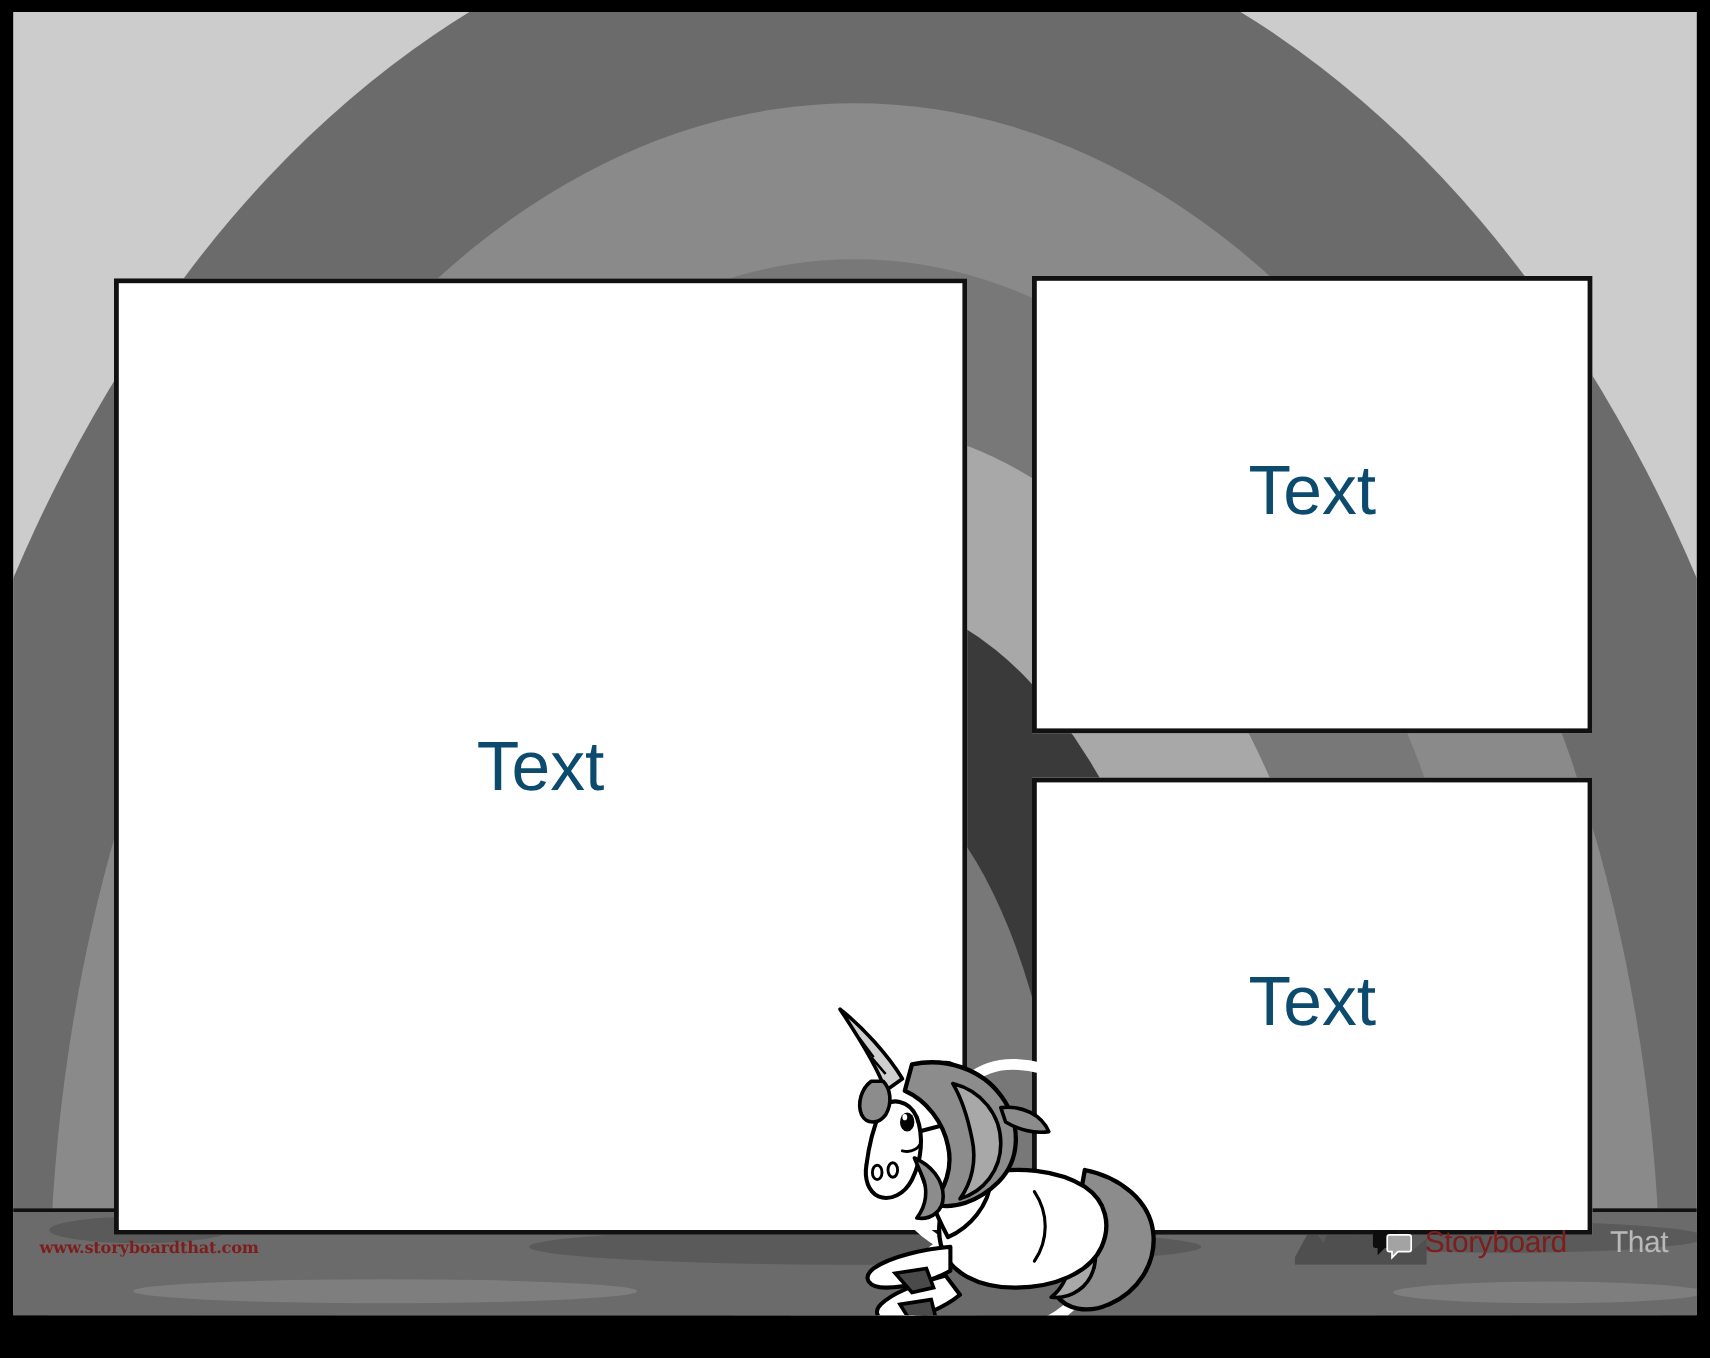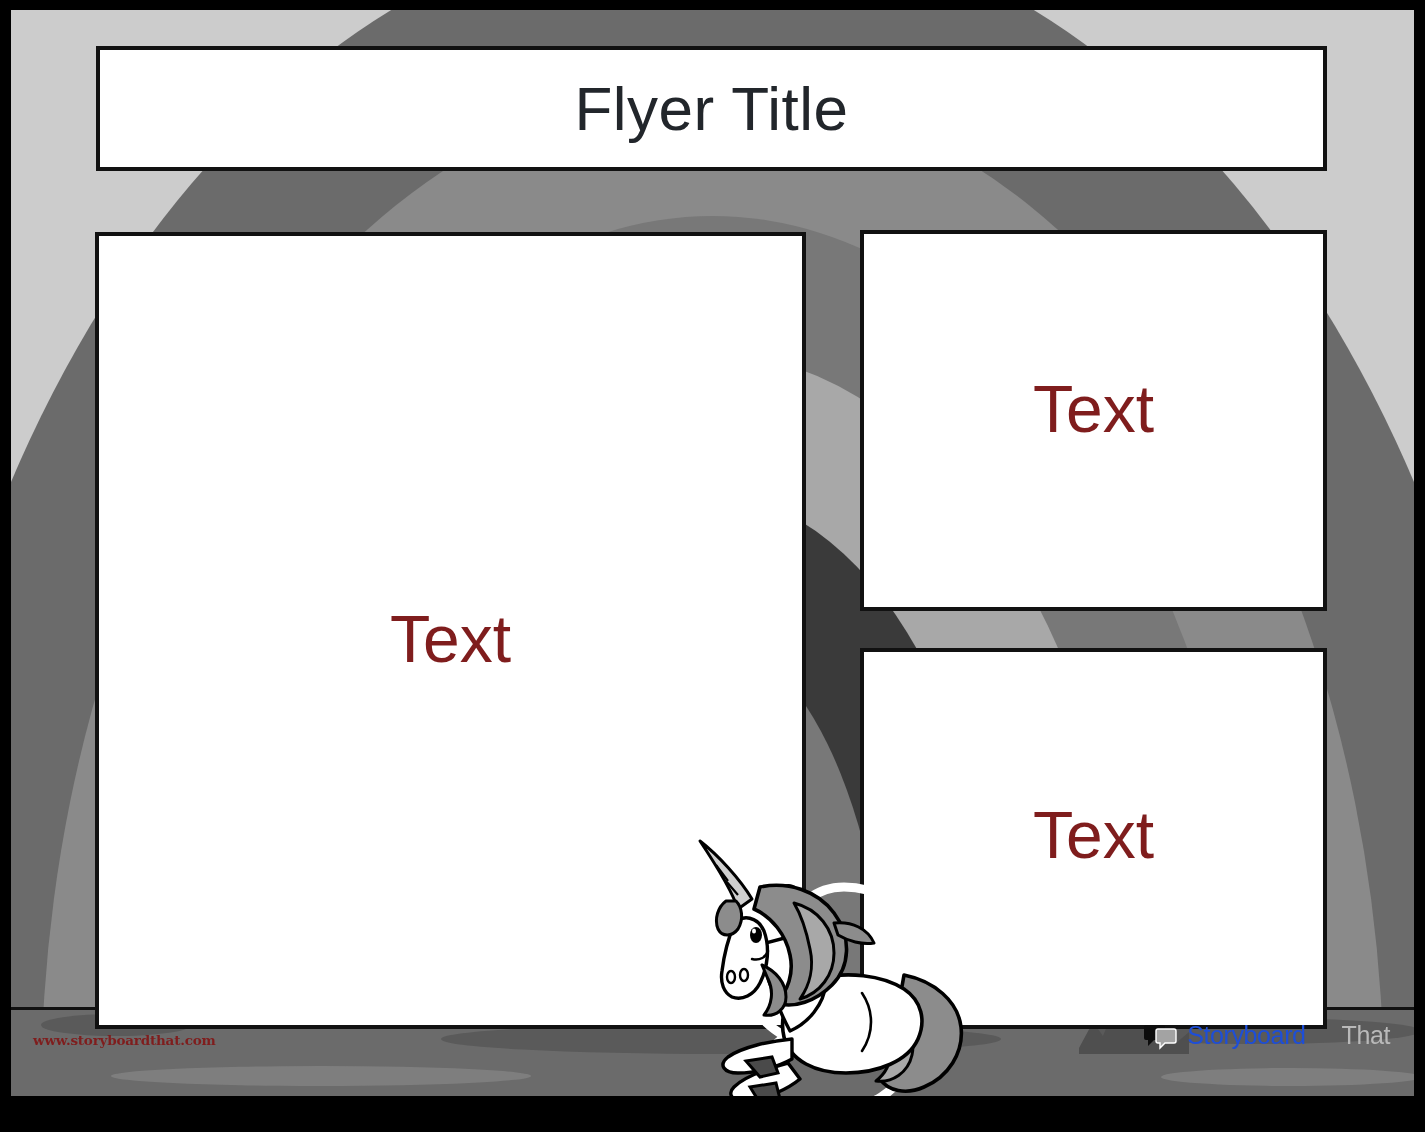--- a/index.html
+++ b/index.html
@@ -91,22 +91,22 @@
   #bottom-right-box {
     left: 849px;
     top: 638px;
     width: 467px;
     height: 381px;
   }
   #bottom-right-box .box-text {
     margin-top: -8px;
   }
   .box-text {
-    font-size: 66px;
-    color: #7f1d1d;
+    font-size: 58px;
+    color: #0c4a6e;
     line-height: 1;
   }
   
   #unicorn {
     position: absolute;
     left: 655px;
     top: 815px;
     width: 300px;
     height: 275px;
   }
@@ -127,21 +127,21 @@
     bottom: 46px;
     display: flex;
     align-items: center;
     gap: 9px;
   }
   #logo-word {
     font-size: 25px;
     letter-spacing: -0.4px;
     white-space: nowrap;
   }
-  #logo-word .b1 { color: #1d4ed8; }
+  #logo-word .b1 { color: #7f1d1d; }
   #logo-word .b2 { color: #b9b9b9; padding-left: 36px; }
   #mountain-mark {
     position: absolute;
     right: 225px;
     bottom: 42px;
     width: 110px;
     height: 58px;
   }
 </style>
 </head>
@@ -164,23 +164,20 @@
       <div class="shadow-ellipse" style="left:430px; top:14px; width:560px; height:30px;"></div>
       <div class="shadow-ellipse" style="left:1080px; top:8px; width:330px; height:26px;"></div>
       <div class="shadow-ellipse light" style="left:100px; top:56px; width:420px; height:20px;"></div>
       <div class="shadow-ellipse light" style="left:1150px; top:58px; width:260px; height:18px;"></div>
     </div>
 
     <svg id="mountain-mark" viewBox="0 0 110 58" preserveAspectRatio="none">
       <polygon points="0,52 14,26 24,40 38,6 50,34 58,20 70,44 84,22 96,48 110,36 110,58 0,58" fill="#4f4f4f"></polygon>
     </svg>
 
-    <div class="box" id="title-box">
-      <div id="title-text">Flyer Title</div>
-    </div>
 
     <div class="box" id="main-box">
       <div class="box-text">Text</div>
     </div>
 
     <div class="box" id="top-right-box">
       <div class="box-text">Text</div>
     </div>
 
     <div class="box" id="bottom-right-box">

